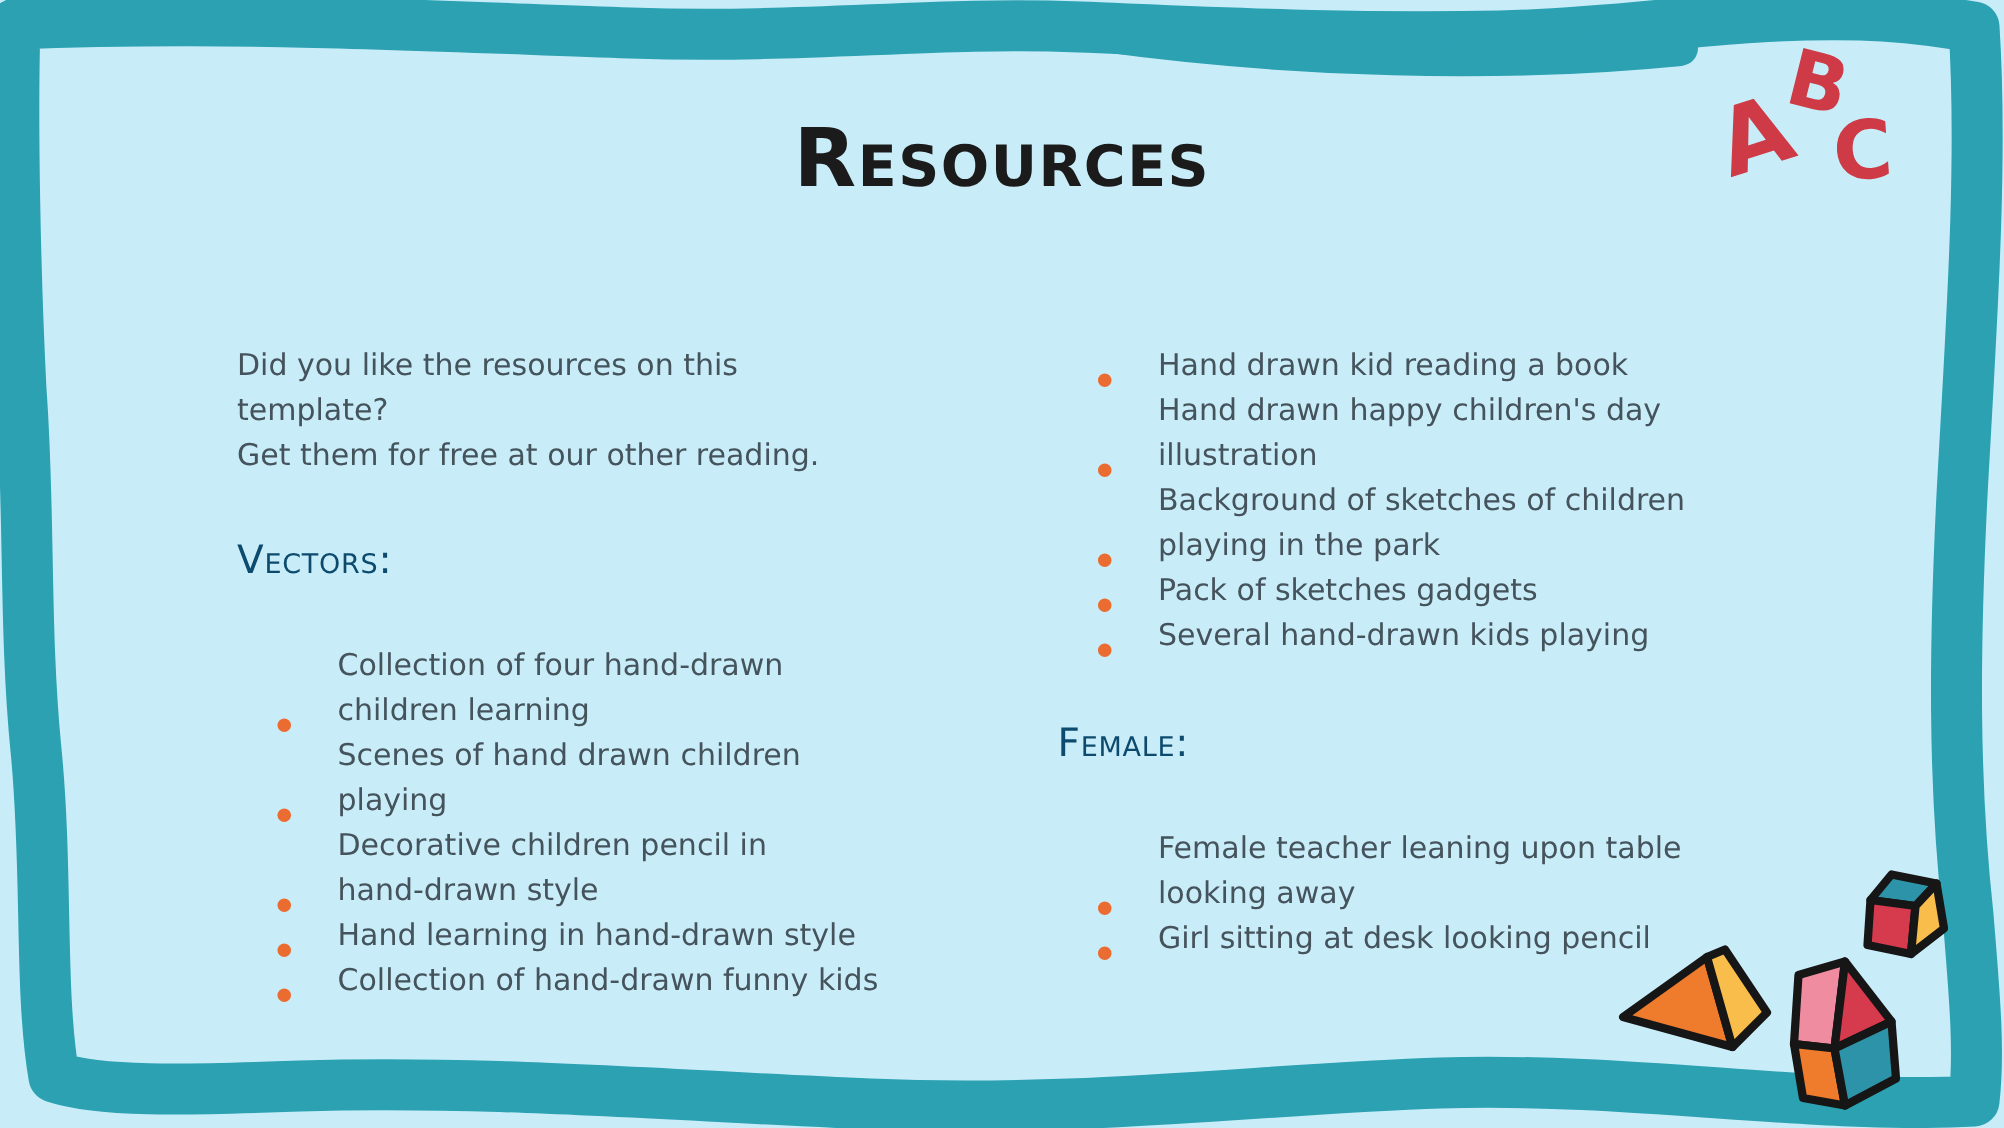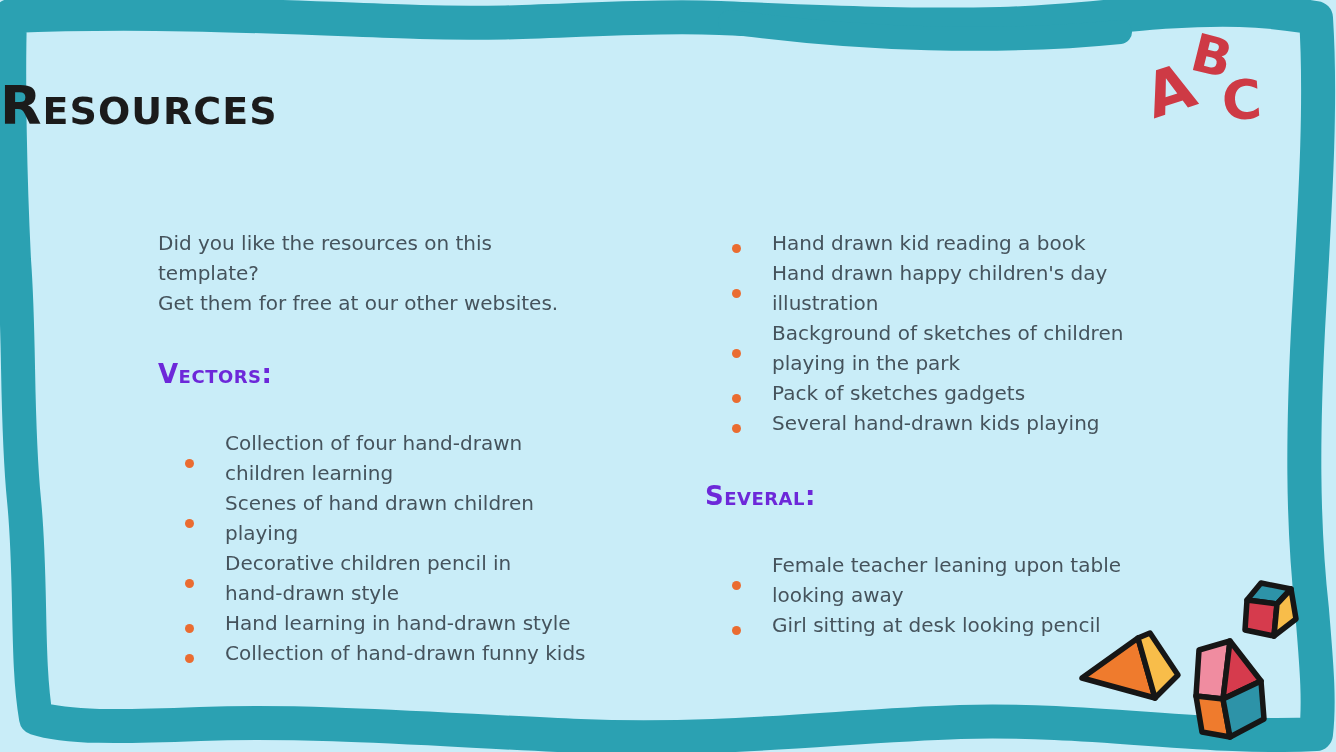--- a/index.html
+++ b/index.html
@@ -7,47 +7,47 @@
     width:1336px;height:752px;overflow:hidden;
     font-family:"DejaVu Sans","Liberation Sans",sans-serif;
     background:#c9edf8;
   }
   .stage{position:relative;width:1336px;height:752px;background:#c9edf8;overflow:hidden;}
 
   .frame-svg{position:absolute;left:0;top:0;width:1336px;height:752px;pointer-events:none;}
 
   .slide-title{
     position:absolute;top:74px;left:0;width:100%;
-    text-align:left;margin:0;
+    text-align:center;margin:0;
     font-size:54px;font-weight:800;letter-spacing:1px;
     font-variant:small-caps;color:#1b1b1b;
   }
 
   .abc{position:absolute;left:1130px;top:28px;width:170px;height:130px;color:#ce3a45;}
   .abc span{position:absolute;font-weight:bold;line-height:1;}
   .abc .letter-a{left:16px;top:32px;font-size:62px;transform:rotate(-18deg);}
   .abc .letter-b{left:62px;top:2px;font-size:52px;transform:rotate(14deg);}
   .abc .letter-c{left:92px;top:46px;font-size:54px;transform:rotate(-4deg);}
 
   .col{position:absolute;color:#45535c;font-size:20px;line-height:30px;}
   .col-left{left:158px;top:228px;width:440px;}
   .col-right{left:705px;top:228px;width:480px;}
 
   .intro{margin:0;}
 
   .section-heading{
-    margin:0;color:#6d28d9;
-    font-size:26px;font-weight:bold;letter-spacing:0.5px;
+    margin:0;color:#0c4a6e;
+    font-size:26px;font-weight:normal;letter-spacing:0.5px;
     font-variant:small-caps;line-height:32px;
   }
   .col-left .section-heading{margin-top:40px;}
   .col-right .section-heading{margin-top:42px;}
 
   ul.res-list{list-style:none;margin:38px 0 0 0;padding:0 0 0 25px;}
-  ul.res-list li{display:flex;align-items:center;margin:0;}
+  ul.res-list li{display:flex;align-items:flex-end;margin:0;}
   .dot{
     flex:none;width:9px;height:9px;border-radius:50%;
     background:#ea6c31;margin:11px 31px 0 2px;
   }
   .txt{display:block;}
   
   .col-left ul.res-list li:nth-child(1) .txt{max-width:390px;}
   .col-left ul.res-list li:nth-child(3) .txt{max-width:345px;}
   .col-right ul.vectors-cont li:nth-child(3) .txt{max-width:420px;}
   .col-right ul.photos-list li:nth-child(1) .txt{max-width:425px;}
@@ -84,21 +84,21 @@
 
   <div class="abc">
     <span class="letter-a">A</span>
     <span class="letter-b">B</span>
     <span class="letter-c">C</span>
   </div>
 
   <div class="col col-left">
     <p class="intro">
       <span>Did you like the resources on this template?</span><br>
-      <span>Get them for free at our other websites.</span>
+      <span>Get them for free at our other reading.</span>
     </p>
     <h2 class="section-heading">Vectors:</h2>
     <ul class="res-list">
       <li>
         <span class="dot"></span>
         <span class="txt">Collection of four hand-drawn children learning</span>
       </li>
       <li>
         <span class="dot"></span>
         <span class="txt">Scenes of hand drawn children playing</span>
@@ -134,21 +134,21 @@
       </li>
       <li>
         <span class="dot"></span>
         <span class="txt">Pack of sketches gadgets</span>
       </li>
       <li>
         <span class="dot"></span>
         <span class="txt">Several hand-drawn kids playing</span>
       </li>
     </ul>
-    <h2 class="section-heading">Several:</h2>
+    <h2 class="section-heading">Female:</h2>
     <ul class="res-list photos-list">
       <li>
         <span class="dot"></span>
         <span class="txt">Female teacher leaning upon table looking away</span>
       </li>
       <li>
         <span class="dot"></span>
         <span class="txt">Girl sitting at desk looking pencil</span>
       </li>
     </ul>

